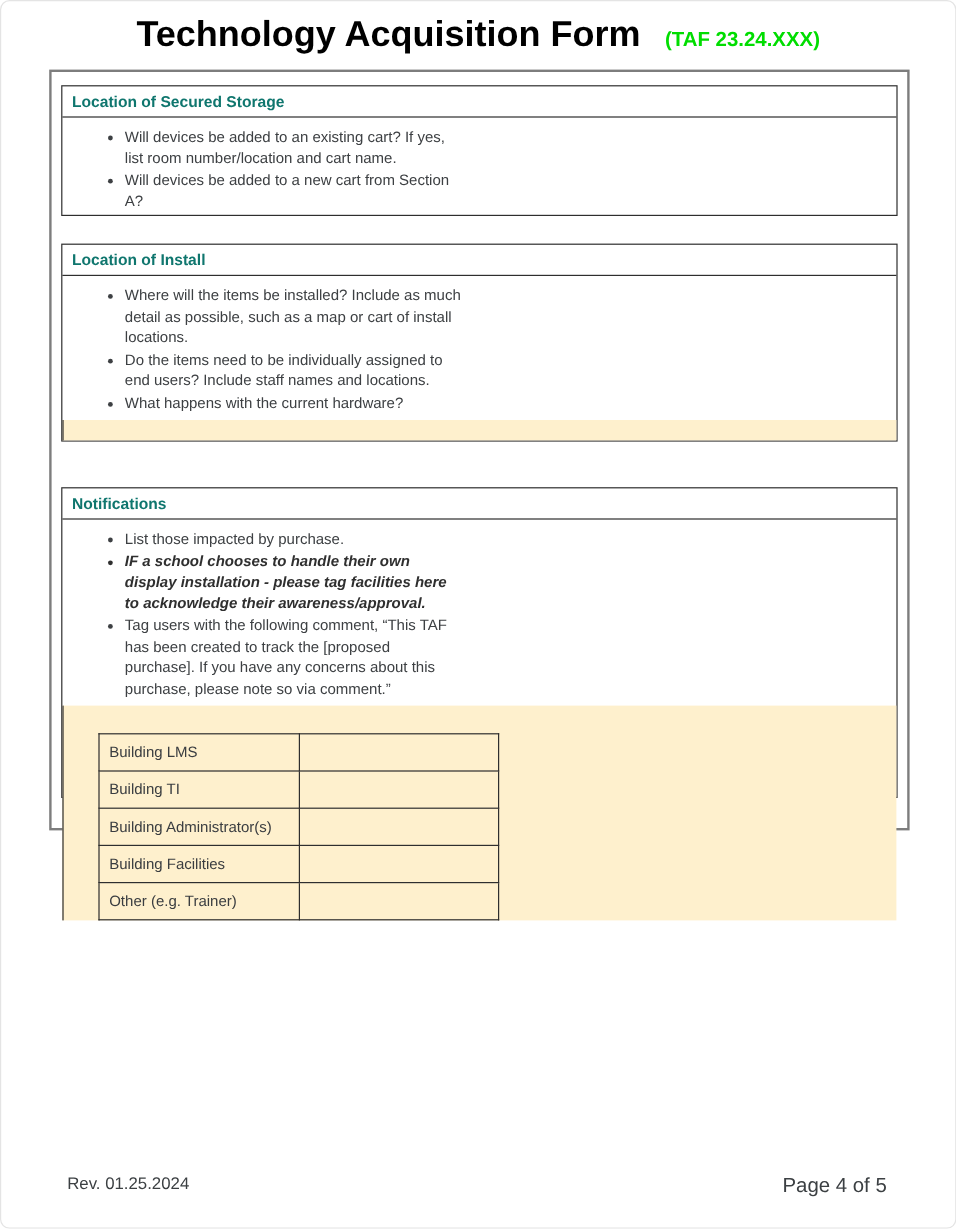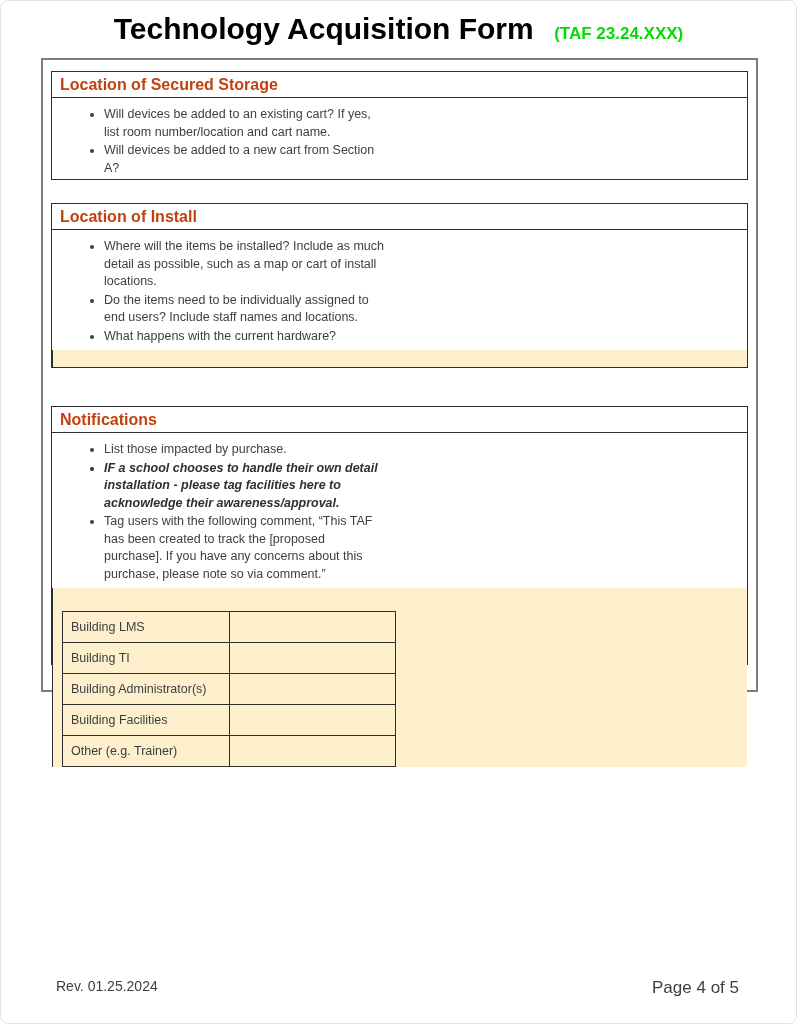--- a/index.html
+++ b/index.html
@@ -52,23 +52,23 @@
     border: 1px solid #2e2e2e;
     background: #ffffff;
   }
   .sec1 { top: 11px; }
   .sec2 { top: 143px; }
   .sec3 { top: 346px; }
   .sec-header {
     height: 25px;
     line-height: 25px;
     border-bottom: 1px solid #2e2e2e;
-    font-size: 16px;
-    font-weight: bold;
-    color: #c2410c;
+    font-size: 13px;
+    font-weight: bold;
+    color: #0f766e;
     padding-left: 8px;
   }
   .sec-body { display: flex; flex-direction: column; }
   .sec1 .sec-body { height: 81px; }
   .sec2 .sec-body { height: 137px; }
   .sec3 .sec-body { height: 231px; }
   .q-cell {
     width: 347px;
     box-sizing: border-box;
     padding: 4px 14px 4px 0;
@@ -160,25 +160,25 @@
         <div class="a-cell" style="background:#fef0cd;"></div>
       </div>
     </div>
 
     <div class="section sec3">
       <div class="sec-header">Notifications</div>
       <div class="sec-body">
         <div class="q-cell">
           <ul>
             <li>List those impacted by purchase.</li>
-            <li class="emphasis">IF a school chooses to handle their own detail installation - please tag facilities here to acknowledge their awareness/approval.</li>
+            <li class="emphasis">IF a school chooses to handle their own display installation - please tag facilities here to acknowledge their awareness/approval.</li>
             <li>Tag users with the following comment, “This TAF has been created to track the [proposed purchase]. If you have any concerns about this purchase, please note so via comment.”</li>
           </ul>
         </div>
-        <div class="a-cell" style="background:#fef0cd;">
+        <div class="a-cell" style="background:#fef0cd;padding-left:20px;">
           <table class="notify-table">
             <tbody>
                 <tr>
               <td class="notify-label">Building LMS</td>
               <td class="notify-value"></td>
             </tr>
             <tr>
               <td class="notify-label">Building TI</td>
               <td class="notify-value"></td>
             </tr>

